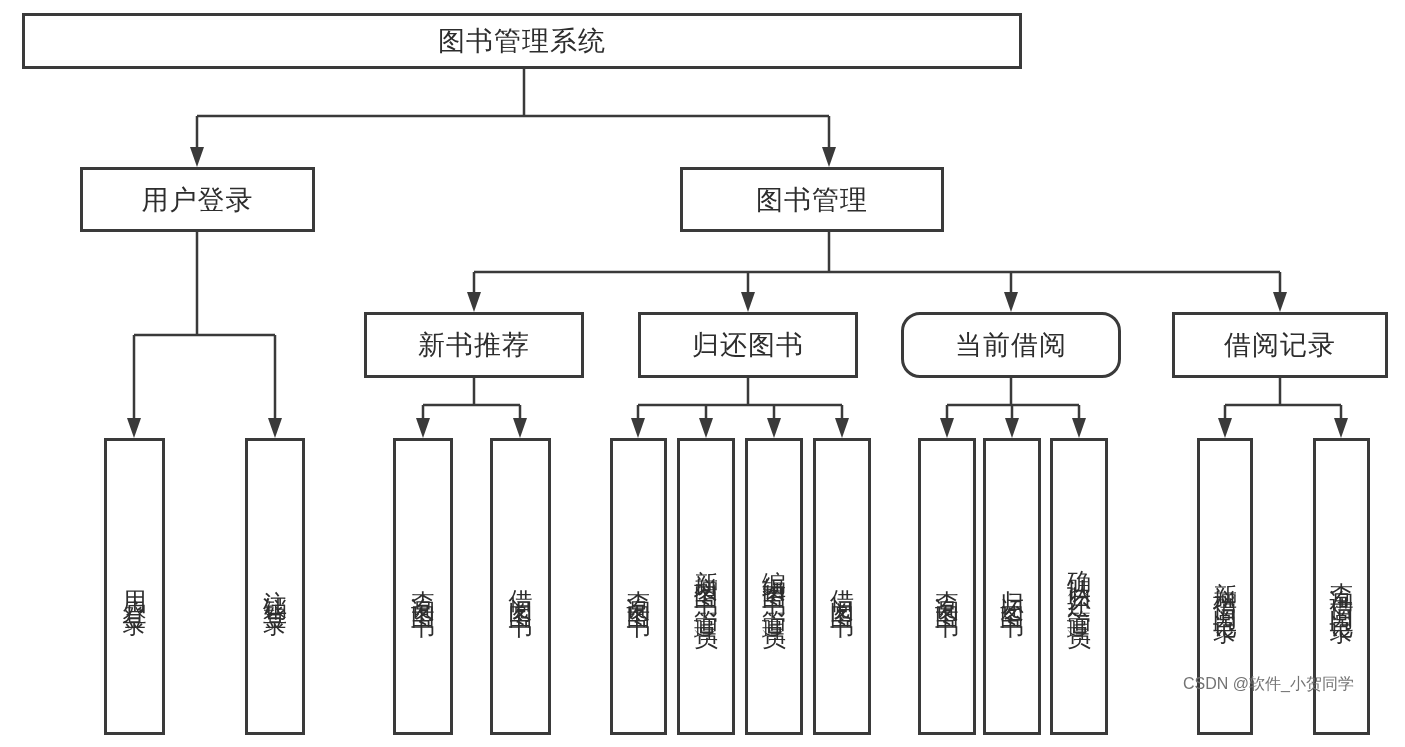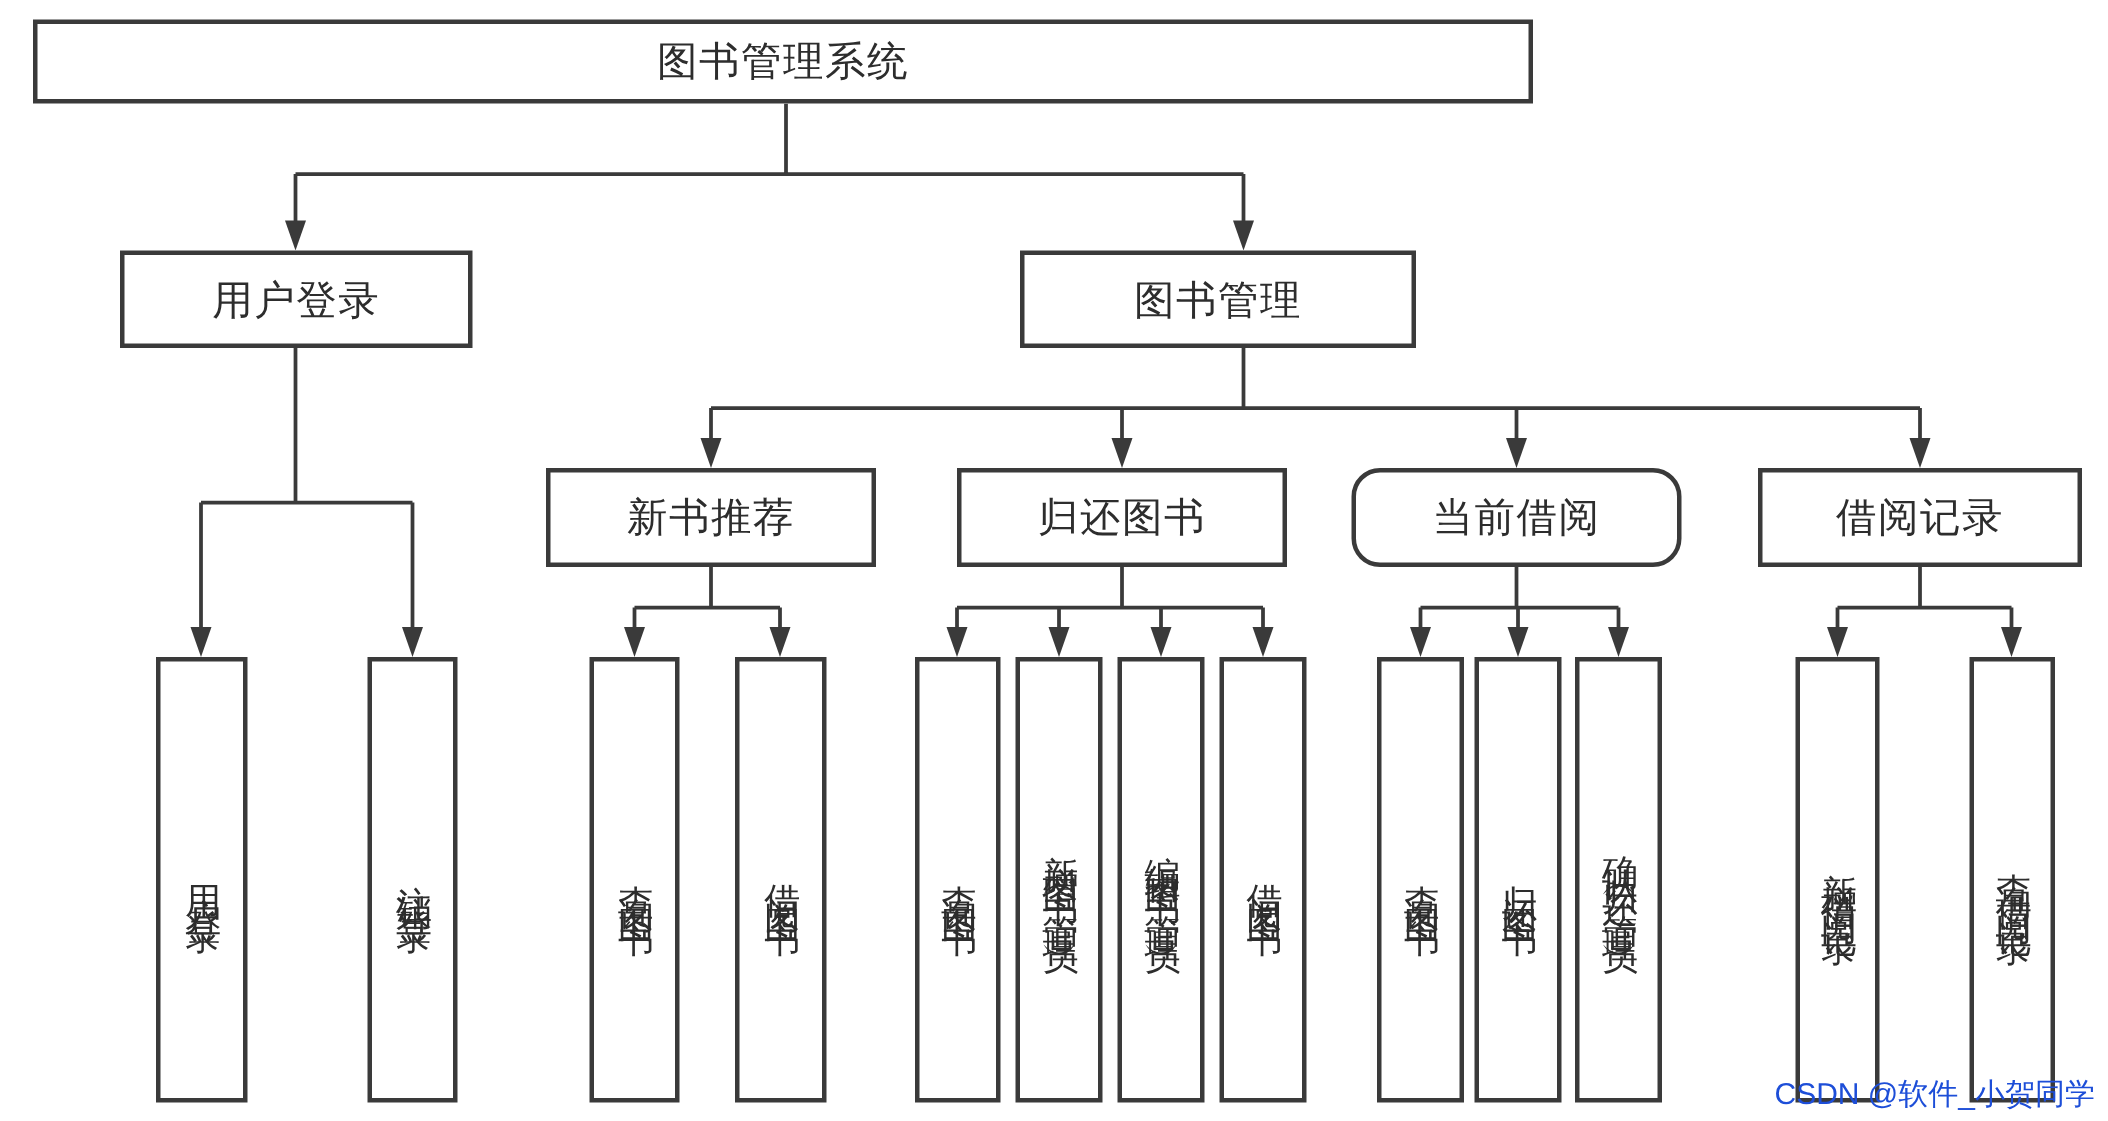--- a/index.html
+++ b/index.html
@@ -25,23 +25,23 @@
   .vbox span{
     writing-mode:vertical-rl;
     text-orientation:mixed;
     font-size:24px;
     letter-spacing:8px;
     line-height:1;
     color:#2d2d2d;
   }
   .watermark{
     position:absolute;
-    left:1183px;top:716px;
-    font-size:20px;
-    color:#1d4ed8;
+    left:1183px;top:674px;
+    font-size:16px;
+    color:#737373;
     white-space:nowrap;
   }
 </style>
 </head>
 <body>
 
 <div class="canvas">
 
   <svg class="connectors" viewBox="0 0 1405 747" xmlns="http://www.w3.org/2000/svg">
     <g stroke="#3a3a3a" stroke-width="2.5" fill="none">

